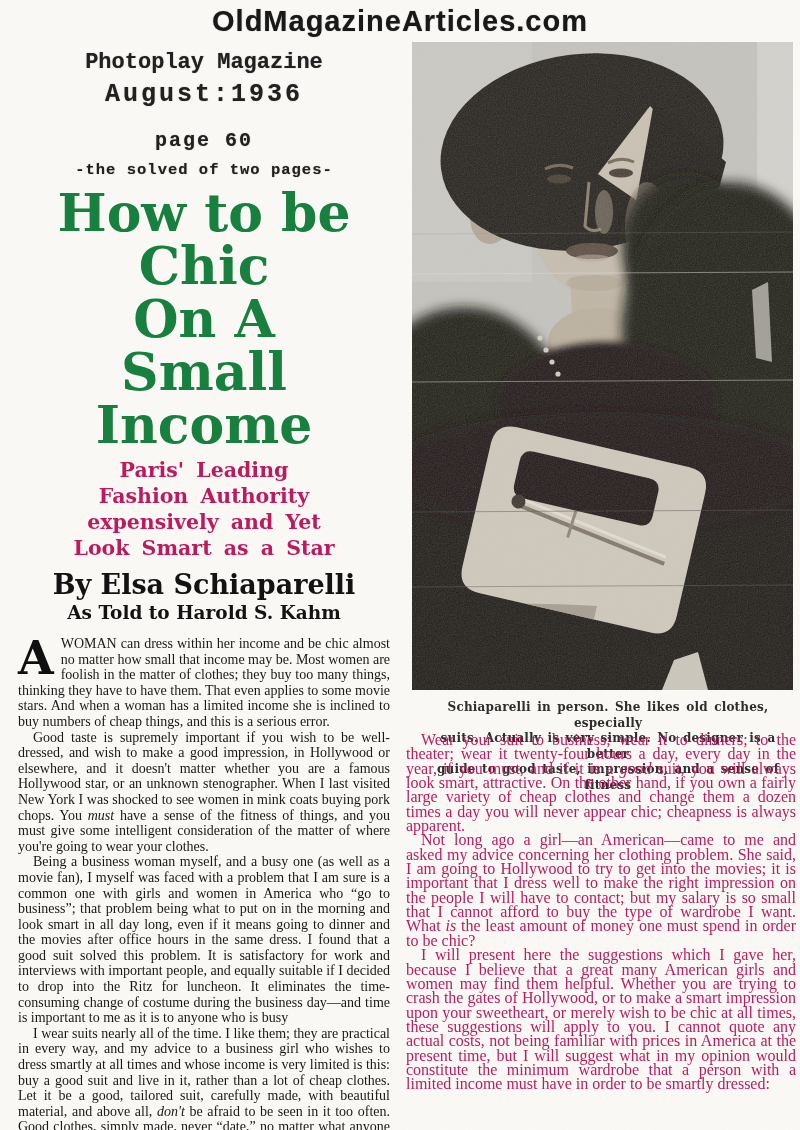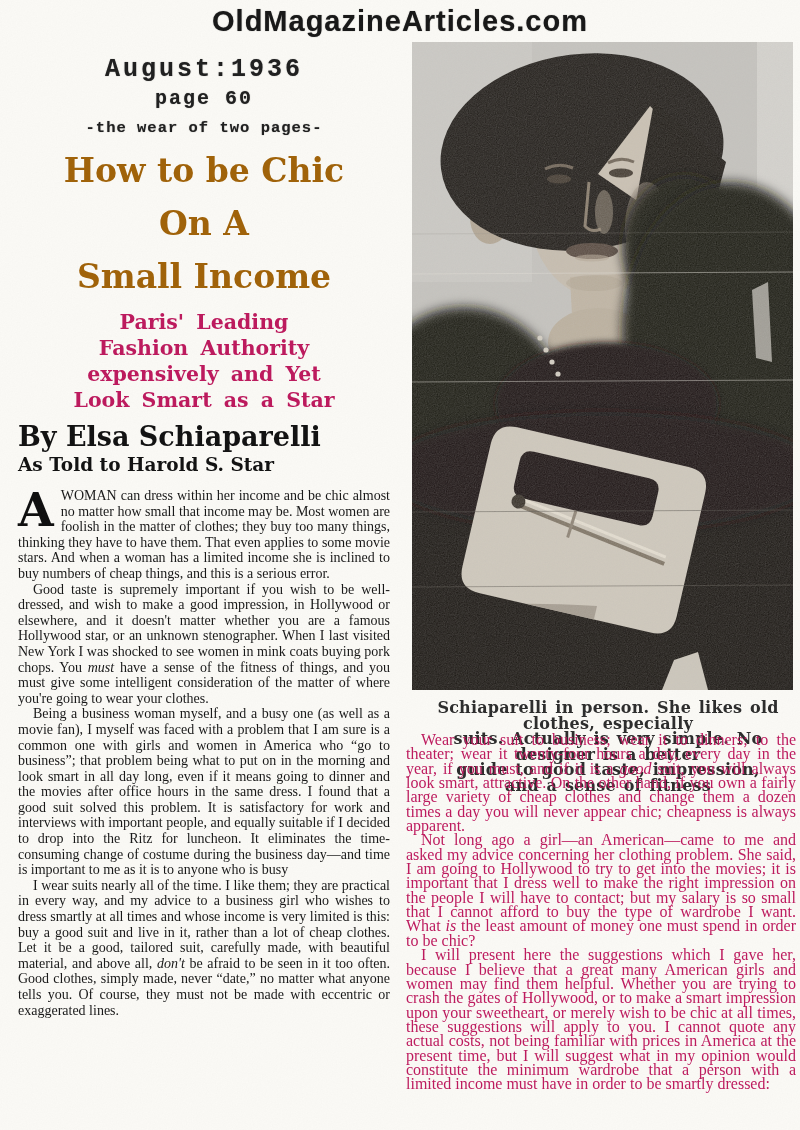--- a/index.html
+++ b/index.html
@@ -17,53 +17,53 @@
     text-shadow:0 0 1px rgba(20,20,20,.55);
   }
   
   .left-col { position:absolute; left:18px; top:50px; width:372px; }
   .masthead {
     text-align:center; font-family:"Liberation Mono", monospace;
     font-weight:bold; color:#1e1e1e; text-shadow:0 0 1px rgba(30,30,30,.5);
   }
   .masthead .pub    { font-size:22px; }
   .masthead .issue  { font-size:25px; letter-spacing:3px; margin-top:5px;font-family:Liberation Mono, monospace; }
-  .masthead .pageno { font-size:20px; letter-spacing:2px; margin-top:3px; }
+  .masthead .pageno { font-size:20px; letter-spacing:2px; margin-top:20px; }
   .masthead .note   { font-size:15.5px; letter-spacing:1px; margin-top:9px; }
   .headline {
     margin-top:7px; text-align:center;
     font-family:"DejaVu Serif", serif; font-weight:bold;
-    font-size:33px; line-height:53px; color:#a16207; letter-spacing:0;
+    font-size:52px; line-height:53px; color:#15803d; letter-spacing:0;
   }
   .subhead {
     margin-top:6px; text-align:center;
     font-family:"DejaVu Serif", serif; font-weight:bold;
     font-size:20.5px; line-height:26px; word-spacing:5px; color:#be185d;
   }
-  .byline { margin-top:8px; font-family:"DejaVu Serif", serif; font-weight:bold; color:#101010; }
+  .byline { margin-top:8px; text-align:center; font-family:"DejaVu Serif", serif; font-weight:bold; color:#101010; }
   .byline .author  { font-size:27px; line-height:32px; }
   .byline .as-told { font-size:18.5px; line-height:24px; }
   .body-copy {
     margin-top:11px; font-size:14px; line-height:15.6px;
     text-align:justify; color:#161616;
   }
   .body-copy p { margin:0; text-indent:15px; }
   .body-copy p.opening { text-indent:0; }
   .body-copy em, .right-col em { }
   .dropcap {
     float:left; font-family:"DejaVu Serif", serif; font-weight:bold;
     font-size:46px; line-height:38px; padding:3px 7px 0 0; color:#0d0d0d;
   }
   
   .photo-wrap { position:absolute; left:412px; top:42px; width:381px; height:648px; }
   .photo-wrap svg { display:block; width:100%; height:100%; }
   .caption {
     position:absolute; left:436px; top:700px; width:344px;
     text-align:center; font-family:"DejaVu Serif", serif; font-weight:bold;
-    font-size:16px; line-height:15.5px; letter-spacing:.2px; word-spacing:2px;
+    font-size:12px; line-height:15.5px; letter-spacing:.2px; word-spacing:2px;
     color:#2b2b2b;
   }
   
   .right-col {
     position:absolute; left:406px; top:733px; width:390px;
     font-size:16px; line-height:14.35px; text-align:justify; color:#be185d;
   }
   .right-col p { margin:0; text-indent:15px; }
   
   .paper-noise { position:absolute; inset:0; pointer-events:none; opacity:.05; }
@@ -71,41 +71,42 @@
 </style>
 </head>
 <body>
 
 <div class="page">
 
   <div class="site-header">OldMagazineArticles.com</div>
 
   <div class="left-col">
     <div class="masthead">
+      <div class="pub">Photoplay Magazine</div>
       <div class="issue">August:1936</div>
       <div class="pageno">page 60</div>
-      <div class="note">-the wear of two pages-</div>
+      <div class="note">-the solved of two pages-</div>
     </div>
 
     <div class="headline">
         <div>How to be Chic</div>
         <div>On A</div>
         <div>Small Income</div>
       </div>
 
     <div class="subhead">
         <div>Paris' Leading</div>
         <div>Fashion Authority</div>
         <div>expensively and Yet</div>
         <div>Look Smart as a Star</div>
       </div>
 
     <div class="byline">
       <div class="author">By Elsa Schiaparelli</div>
-      <div class="as-told">As Told to Harold S. Star</div>
+      <div class="as-told">As Told to Harold S. Kahm</div>
     </div>
 
     <div class="body-copy">
       <p class="opening"><span class="dropcap">A</span><span>WOMAN can dress within her income and be chic almost no matter how small that income may be. Most women are foolish in the matter of clothes; they buy too many things, thinking they have to have them. That even applies to some movie stars. And when a woman has a limited income she is inclined to buy numbers of cheap things, and this is a serious error.</span></p>
       <div>
           <p><span>Good taste is supremely important if you wish to be well-dressed, and wish to make a good impression, in Hollywood or elsewhere, and it doesn't matter whether you are a famous Hollywood star, or an unknown stenographer. When I last visited New York I was shocked to see women in mink coats buying pork chops. You </span><em>must</em><span> have a sense of the fitness of things, and you must give some intelligent consideration of the matter of where you're going to wear your clothes.</span></p>
           <p><span>Being a business woman myself, and a busy one (as well as a movie fan), I myself was faced with a problem that I am sure is a common one with girls and women in America who “go to business”; that problem being what to put on in the morning and look smart in all day long, even if it means going to dinner and the movies after office hours in the same dress. I found that a good suit solved this problem. It is satisfactory for work and interviews with important people, and equally suitable if I decided to drop into the Ritz for luncheon. It eliminates the time-consuming change of costume during the business day—and time is important to me as it is to anyone who is busy</span></p>
           <p><span>I wear suits nearly all of the time. I like them; they are practical in every way, and my advice to a business girl who wishes to dress smartly at all times and whose income is very limited is this: buy a good suit and live in it, rather than a lot of cheap clothes. Let it be a good, tailored suit, carefully made, with beautiful material, and above all, </span><em>don't</em><span> be afraid to be seen in it too often. Good clothes, simply made, never “date,” no matter what anyone tells you. Of course, they must not be made with eccentric or exaggerated lines.</span></p>
         </div>
     </div>

